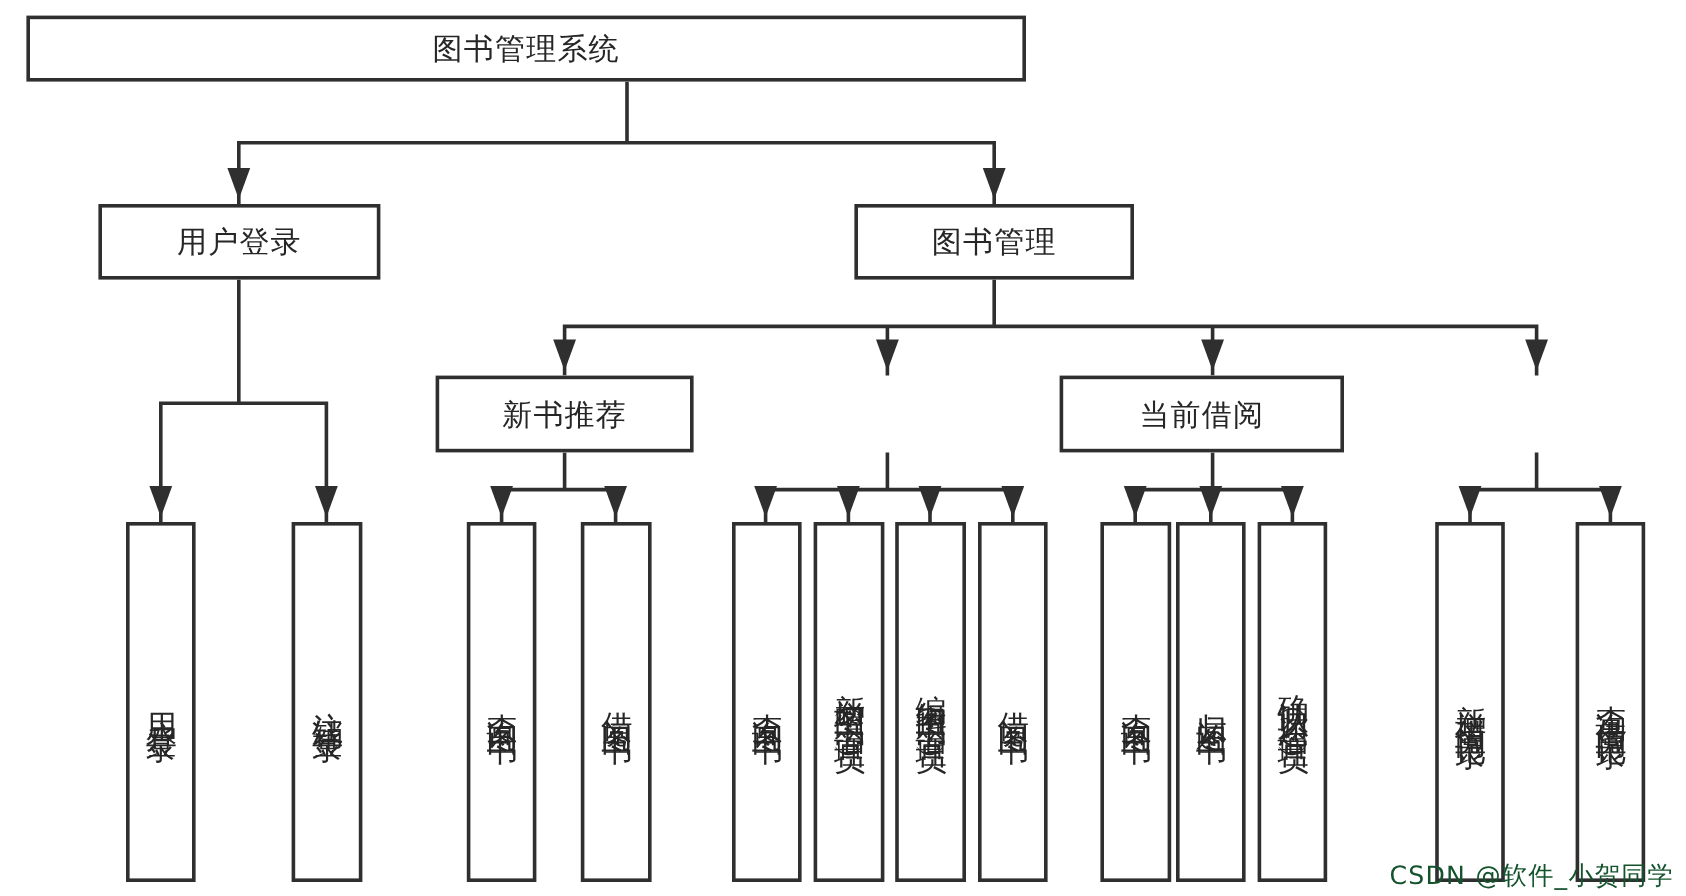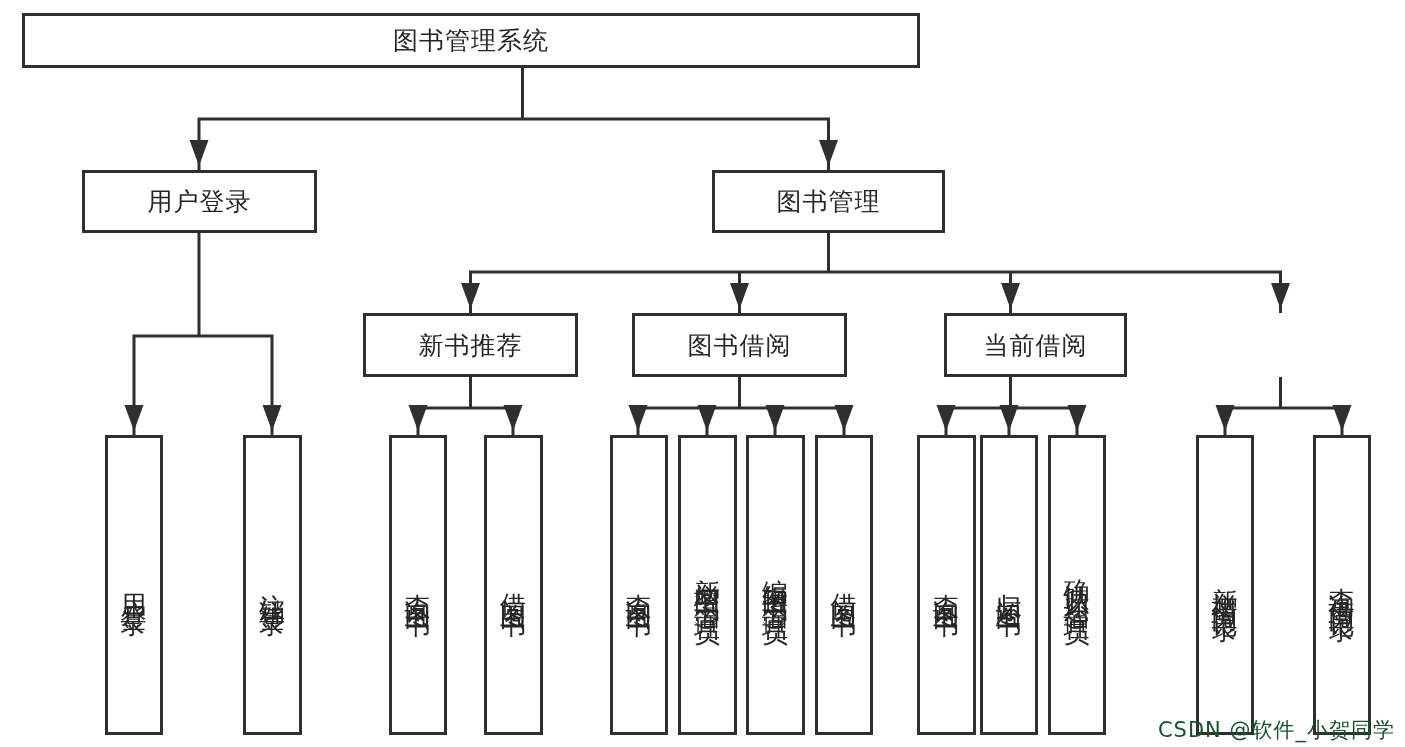--- a/index.html
+++ b/index.html
@@ -75,38 +75,35 @@
       <polygon points="765.5,405 784.5,405 775,431"></polygon>
       <polygon points="834.5,405 853.5,405 844,431"></polygon>
       <polygon points="936.5,405 955.5,405 946,431"></polygon>
       <polygon points="999.5,405 1018.5,405 1009,431"></polygon>
       <polygon points="1067.5,405 1086.5,405 1077,431"></polygon>
       <polygon points="1215.5,405 1234.5,405 1225,431"></polygon>
       <polygon points="1332.5,405 1351.5,405 1342,431"></polygon>
     </g>
   </svg>
 
-  <div class="box h" style="left:22px;top:13px;width:898px;height:55px">
+  <div class="box h" style="left:22px;top:13px;width:833px;height:55px">
     <span>图书管理系统</span>
   </div>
 
   <div class="box h" style="left:82px;top:170px;width:235px;height:63px">
     <span>用户登录</span>
   </div>
   <div class="box h" style="left:363px;top:313px;width:215px;height:64px">
     <span>新书推荐</span>
   </div>
 
   <div class="box h" style="left:712px;top:170px;width:233px;height:63px">
     <span>图书管理</span>
   </div>
-  <div class="box h" style="left:632px;top:313px;width:215px;height:64px">
-    <span>图书借阅</span>
-  </div>
-  <div class="box h" style="left:944px;top:313px;width:183px;height:64px">
+  <div class="box h" style="left:883px;top:313px;width:237px;height:64px">
     <span>当前借阅</span>
   </div>
 
   <div class="box v" style="left:105px;top:435px;width:58px;height:300px">
     <span>用户登录</span>
   </div>
   <div class="box v" style="left:243px;top:435px;width:59px;height:300px">
     <span>注销登录</span>
   </div>
 

